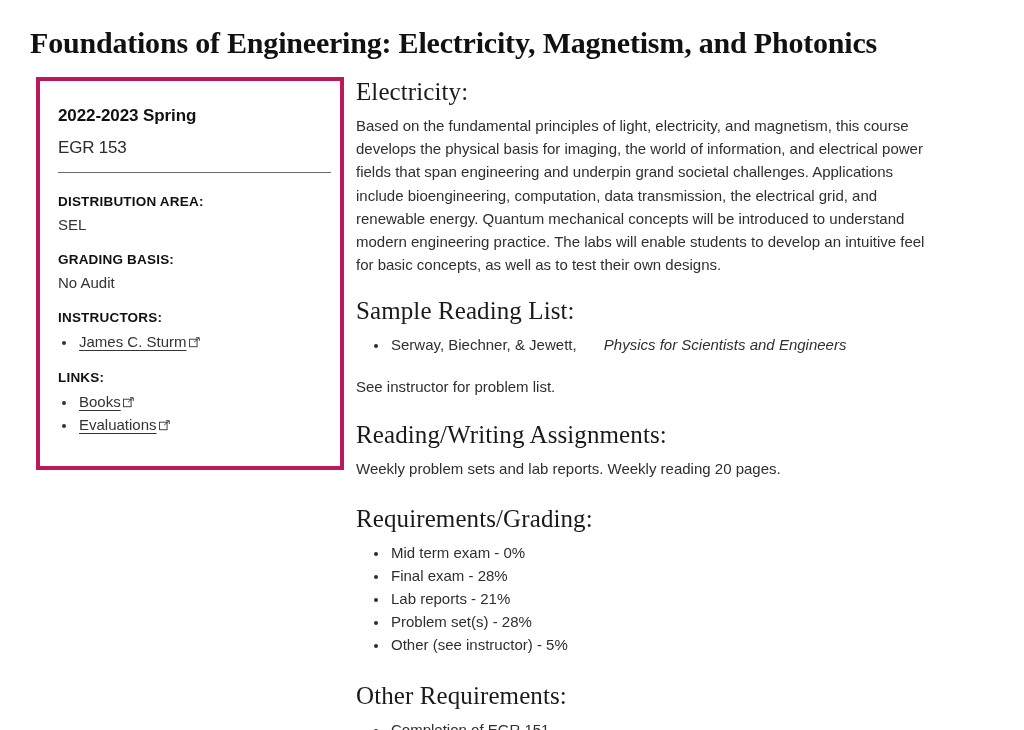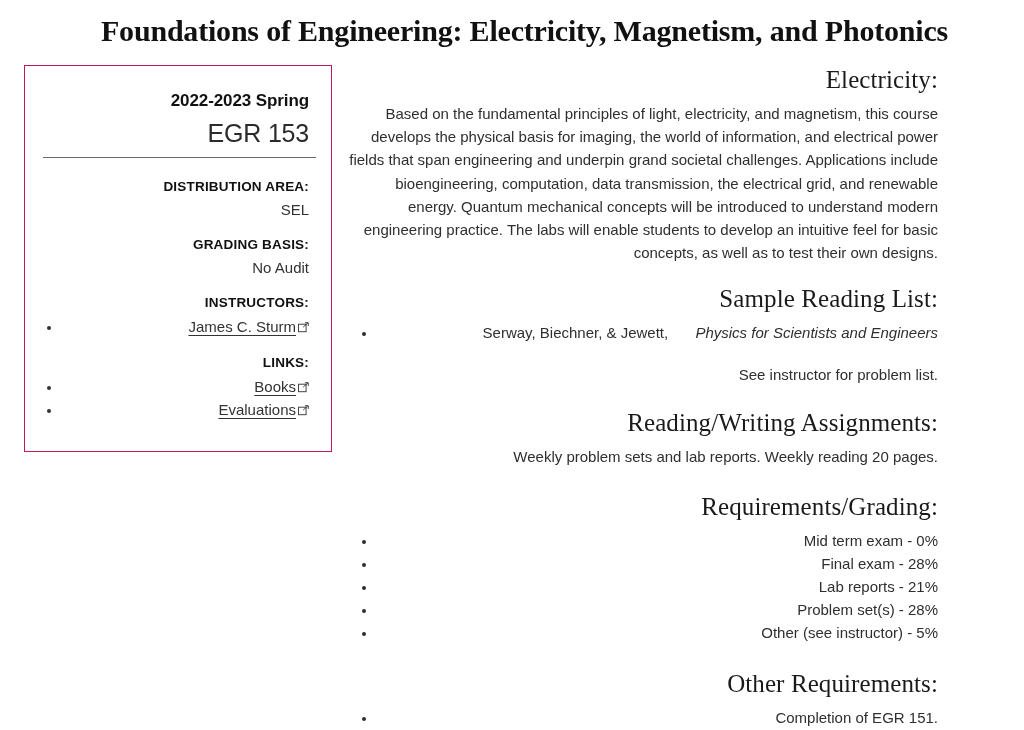--- a/index.html
+++ b/index.html
@@ -15,22 +15,21 @@
     font-family: "Liberation Sans", sans-serif;
     color: #1c1c1c;
     overflow: hidden;
     -webkit-font-smoothing: antialiased;
   }
 
   #page {
     position: relative;
     width: 952px;
     height: 730px;
-    padding: 4px;
-    text-align: right;
+    padding: 16px;
   }
 
   
   .page-title {
     font-family: "Liberation Serif", serif;
     font-weight: bold;
     font-size: 30px;
     line-height: 36px;
     letter-spacing: -0.2px;
     color: #111111;
@@ -47,34 +46,34 @@
   }
 
   
   .side-col {
     width: 330px;
     flex: 0 0 330px;
     padding-left: 20px;
   }
   .info-card {
     width: 308px;
-    border: 1px solid #be185d;
+    border: 4px solid #be185d;
     background: #ffffff;
     padding: 24px 22px 30px 18px;
   }
   .term-line {
     font-size: 17px;
     font-weight: bold;
     color: #111111;
     line-height: 22px;
     letter-spacing: -0.1px;
     margin: 0 0 6px 0;
   }
   .course-code {
-    font-size: 25px;
+    font-size: 17px;
     font-weight: 400;
     color: #2b2b2b;
     line-height: 30px;
     letter-spacing: -0.2px;
     margin: 0;
   }
   .card-rule {
     border: 0;
     border-top: 1.5px solid #6a6a6a;
     margin: 9px 0 20px 0;

